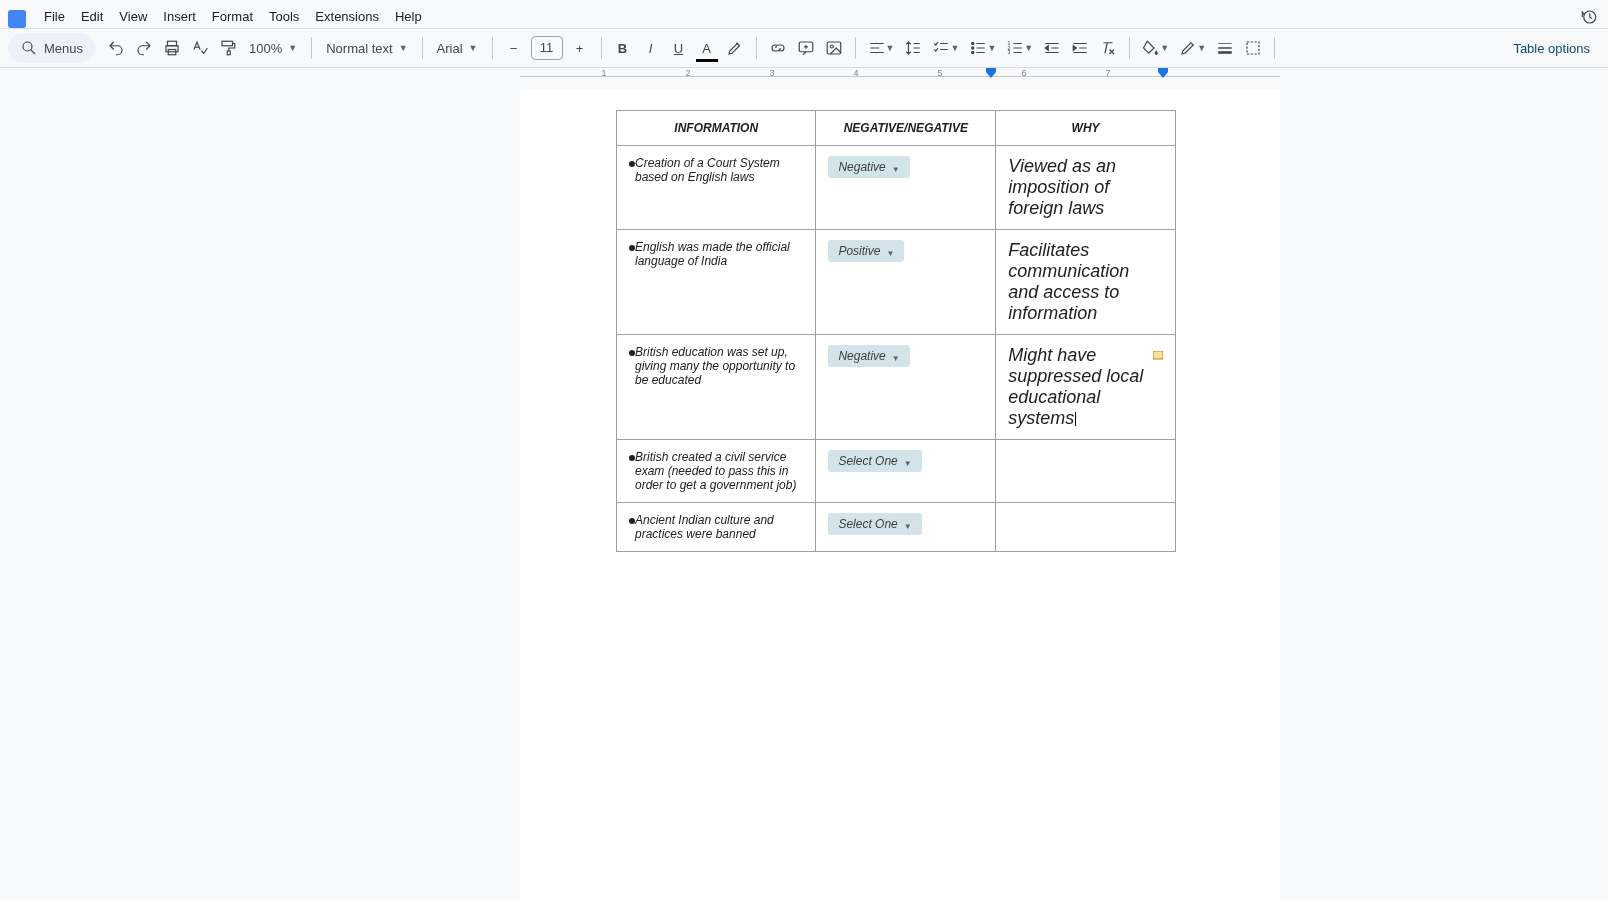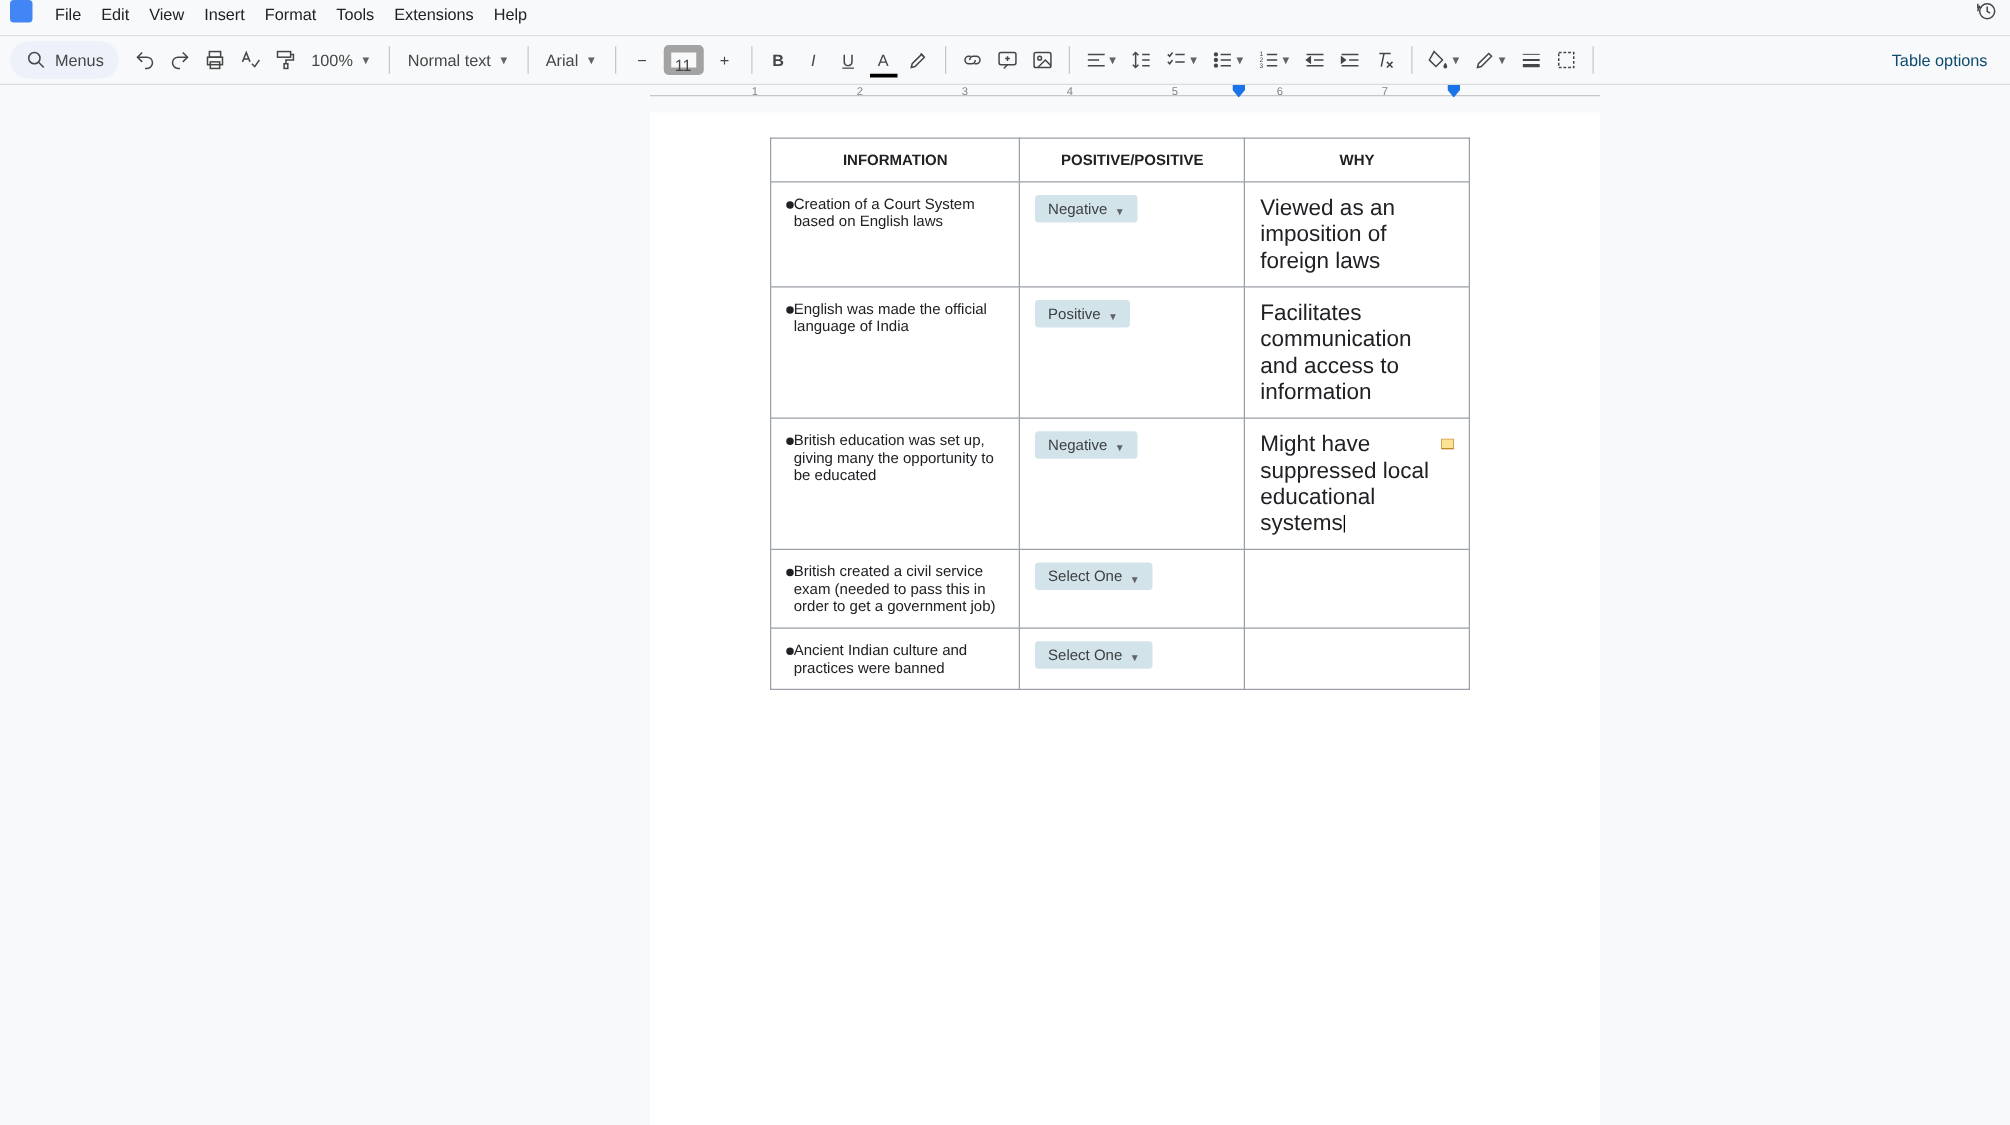--- a/index.html
+++ b/index.html
@@ -1,32 +1,32 @@
 <!DOCTYPE html>
 <html><head>
 <meta charset="utf-8">
 <style>
   * { box-sizing: border-box; margin: 0; padding: 0; }
   html, body { width: 1608px; height: 900px; font-family: Arial, sans-serif; background: #f8f9fa; overflow: hidden; }
 
   
-  .menubar { display: flex; align-items: flex-start; height: 28px; padding: 0 8px; font-size: 13px; color: #202124; background: #f8f9fa; }
+  .menubar { display: flex; align-items: flex-end; height: 28px; padding: 0 8px; font-size: 13px; color: #202124; background: #f8f9fa; }
   .docs-icon { width: 18px; height: 18px; background: #4285f4; border-radius: 3px; margin-right: 10px; }
   .menubar-item { padding: 4px 8px; cursor: pointer; }
   .history-icon { margin-left: auto; width: 20px; height: 20px; color: #5f6368; }
 
   
   .toolbar { display: flex; align-items: center; height: 40px; padding: 4px 8px; gap: 2px; font-size: 13px; color: #444746; border-top: 1px solid #e0e0e0; border-bottom: 1px solid #dadce0; }
   .toolbar-pill { display: flex; align-items: center; gap: 6px; background: #edf2fa; border-radius: 20px; padding: 6px 12px; margin-right: 6px; }
   .tb-btn { display: inline-flex; align-items: center; justify-content: center; min-width: 26px; height: 26px; padding: 0 4px; border-radius: 4px; cursor: pointer; }
   .tb-sep { width: 1px; height: 22px; background: #c7c7c7; margin: 0 6px; }
   .zoom-sel, .style-sel, .font-sel { display: flex; align-items: center; gap: 6px; padding: 0 6px; height: 26px; border-radius: 4px; cursor: pointer; }
   .chev { font-size: 9px; color: #5f6368; }
   .fsize-group { display: flex; align-items: center; gap: 4px; }
-  .fsize-box { width: 32px; height: 24px; border: 6px solid #a3a3a3; border-radius: 4px; text-align: center; font-size: 13px; line-height: 22px; }
+  .fsize-box { width: 32px; height: 24px; border: 1px solid #a3a3a3; border-radius: 4px; text-align: center; font-size: 13px; line-height: 22px; }
   .bold { font-weight: 700; } .ital { font-style: italic; } .under { text-decoration: underline; }
   .color-A { position: relative; }
   .color-A .bar { position: absolute; left: 2px; right: 2px; bottom: -1px; height: 3px; background: #000; }
   .table-options { margin-left: auto; color: #0c4a6e; padding: 0 10px; font-size: 13px; }
   svg.ico { width: 18px; height: 18px; fill: none; stroke: #444746; stroke-width: 1.6; }
 
   
   .ruler-wrap { position: relative; height: 18px; background: #f8f9fa; }
   .ruler { position: absolute; left: 520px; top: 0; height: 18px; width: 760px; color: #80868b; font-size: 9px; }
   .ruler .track { position: absolute; left: 0; right: 0; top: 8px; border-top: 1px solid #c7c7c7; }
@@ -37,21 +37,21 @@
   
   .outline-btn { position: absolute; left: 14px; top: 120px; width: 30px; height: 30px; border-radius: 15px; background: #fff; box-shadow: 0 1px 3px rgba(0,0,0,.15); display: flex; align-items: center; justify-content: center; cursor: pointer; }
   .outline-btn svg { width: 16px; height: 16px; stroke: #5f6368; stroke-width: 1.8; fill: none; }
 
   
   .canvas { position: absolute; left: 0; top: 90px; right: 0; bottom: 0; background: #f8f9fa; }
   .page { position: absolute; left: 520px; top: 0; width: 760px; min-height: 1000px; background: #fff; }
 
   
   .doc-table { position: absolute; left: 96px; top: 20px; width: 560px; border-collapse: collapse; font-size: 12px; color: #202124; }
-  .doc-table th, .doc-table td { border: 1px solid #9aa0a6; padding: 10px 12px; vertical-align: top; text-align: left; }
+  .doc-table th, .doc-table td { border: 1px solid #9aa0a6; padding: 10px 12px; vertical-align: top; text-align: left; font-style: italic; }
   .doc-table th { font-weight: 700; text-align: center; }
   .col-info { width: 200px; } .col-pn { width: 180px; } .col-why { width: 180px; }
   .bullet { display: flex; }
   .bullet .dot { flex: 0 0 6px; height: 6px; border-radius: 3px; background: #202124; margin-top: 5px; }
   .pn-chip { display: inline-flex; align-items: flex-end; gap: 6px; background: #d3e3ea; color: #3c4043; border-radius: 3px; padding: 4px 10px; font-size: 12px; }
   .pn-chip .chev { font-size: 8px; }
   .pn-cell { text-align: center; }
   .why-cell { font-size: 18px; }
   .cursor-line { display:inline-block; width:1px; height:14px; background:#000; vertical-align:-2px; margin-left:1px; }
   .comment-mark { float: right; width: 10px; height: 10px; }
@@ -305,21 +305,21 @@
   <div class="page">
     <table class="doc-table">
       <colgroup>
           <col class="col-info">
           <col class="col-pn">
           <col class="col-why">
         </colgroup>
       <thead>
         <tr>
           <th>INFORMATION</th>
-          <th>POSITIVE/POSITIVE</th>
+          <th>NEGATIVE/NEGATIVE</th>
           <th>WHY</th>
         </tr>
       </thead>
       <tbody>
         <tr>
           <td>
               <div class="bullet">
                 <span class="dot"></span>
                 <span>Creation of a Court System based on English laws</span>
               </div>

